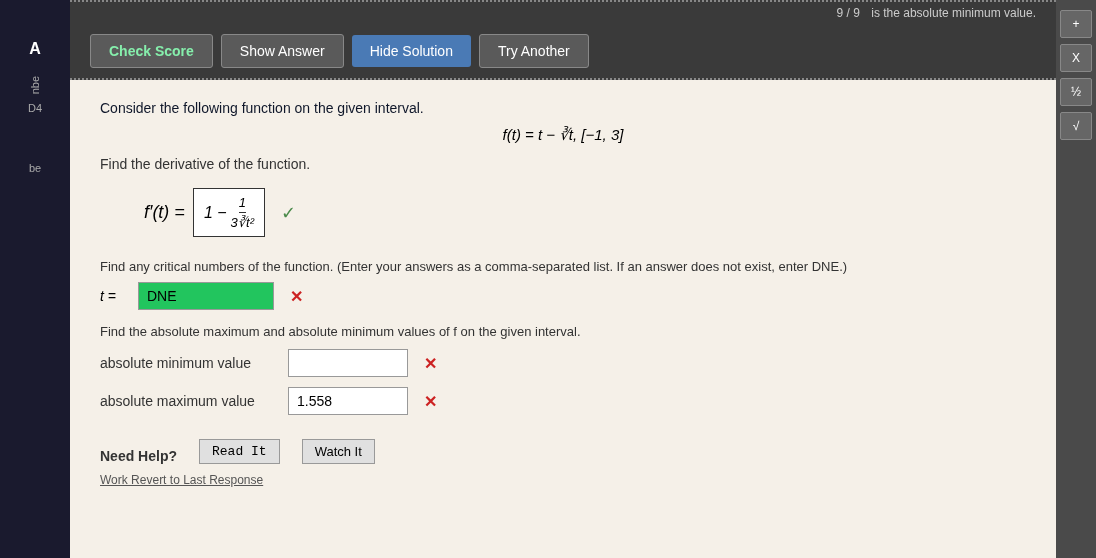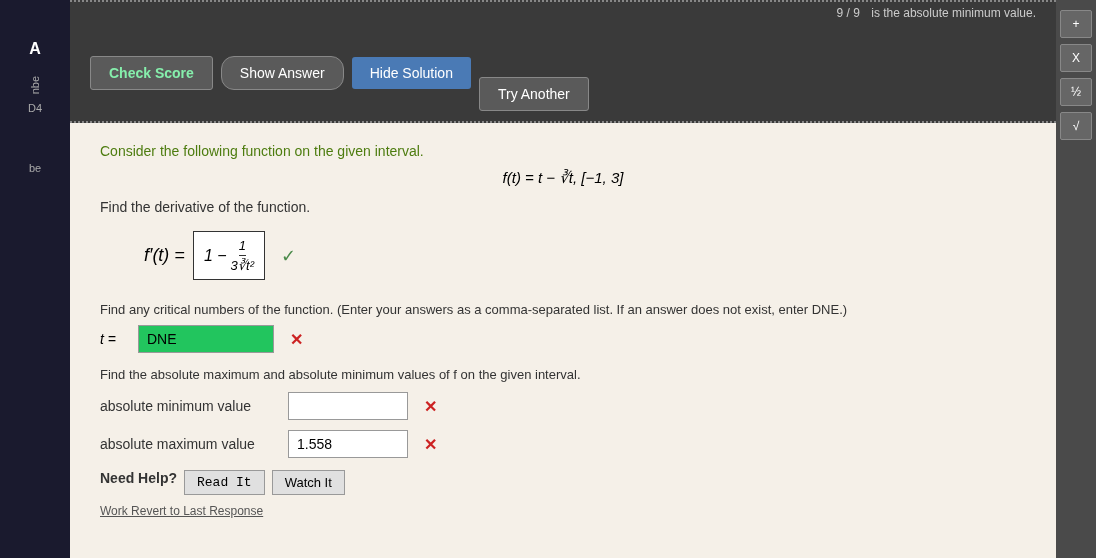--- a/index.html
+++ b/index.html
@@ -49,54 +49,53 @@
       border-radius: 3px;
     }
 
     .btn-show-answer {
       background: #5a5a5a;
       color: #fff;
       border: 1px solid #888;
       padding: 8px 18px;
       font-size: 14px;
       cursor: pointer;
-      border-radius: 13px;
+      border-radius: 3px;
     }
 
     .btn-hide-solution {
       background: #4a7ab5;
       color: #fff;
       border: none;
       padding: 8px 18px;
       font-size: 14px;
       cursor: pointer;
       border-radius: 3px;
     }
 
     .btn-try-another {
       background: #5a5a5a;
       color: #fff;
       border: 1px solid #888;
       padding: 8px 18px;
       font-size: 14px;
       cursor: pointer;
       border-radius: 3px;
-      margin-top: 43px;
     }
 
     .content-area {
       flex: 1;
       background: #f5f0e8;
       padding: 20px 30px;
       overflow-y: auto;
     }
 
     .problem-text {
       font-size: 14px;
-      color: #4d7c0f;
+      color: #0f172a;
       margin-bottom: 10px;
     }
 
     .math-formula {
       font-style: italic;
       text-align: center;
       margin: 10px 0;
       font-size: 15px;
     }
 
@@ -195,24 +194,24 @@
       gap: 8px;
     }
 
     .abs-label {
       font-size: 14px;
       color: #333;
       min-width: 180px;
     }
 
     .need-help {
-      margin-top: 12px;
-      display: flex;
-      align-items: flex-start;
-      gap: 7px;
+      margin-top: 24px;
+      display: flex;
+      align-items: flex-end;
+      gap: 22px;
     }
 
     .need-help-text {
       font-size: 14px;
       font-weight: bold;
       color: #333;
     }
 
     .btn-read-it {
       background: #e0e0e0;

